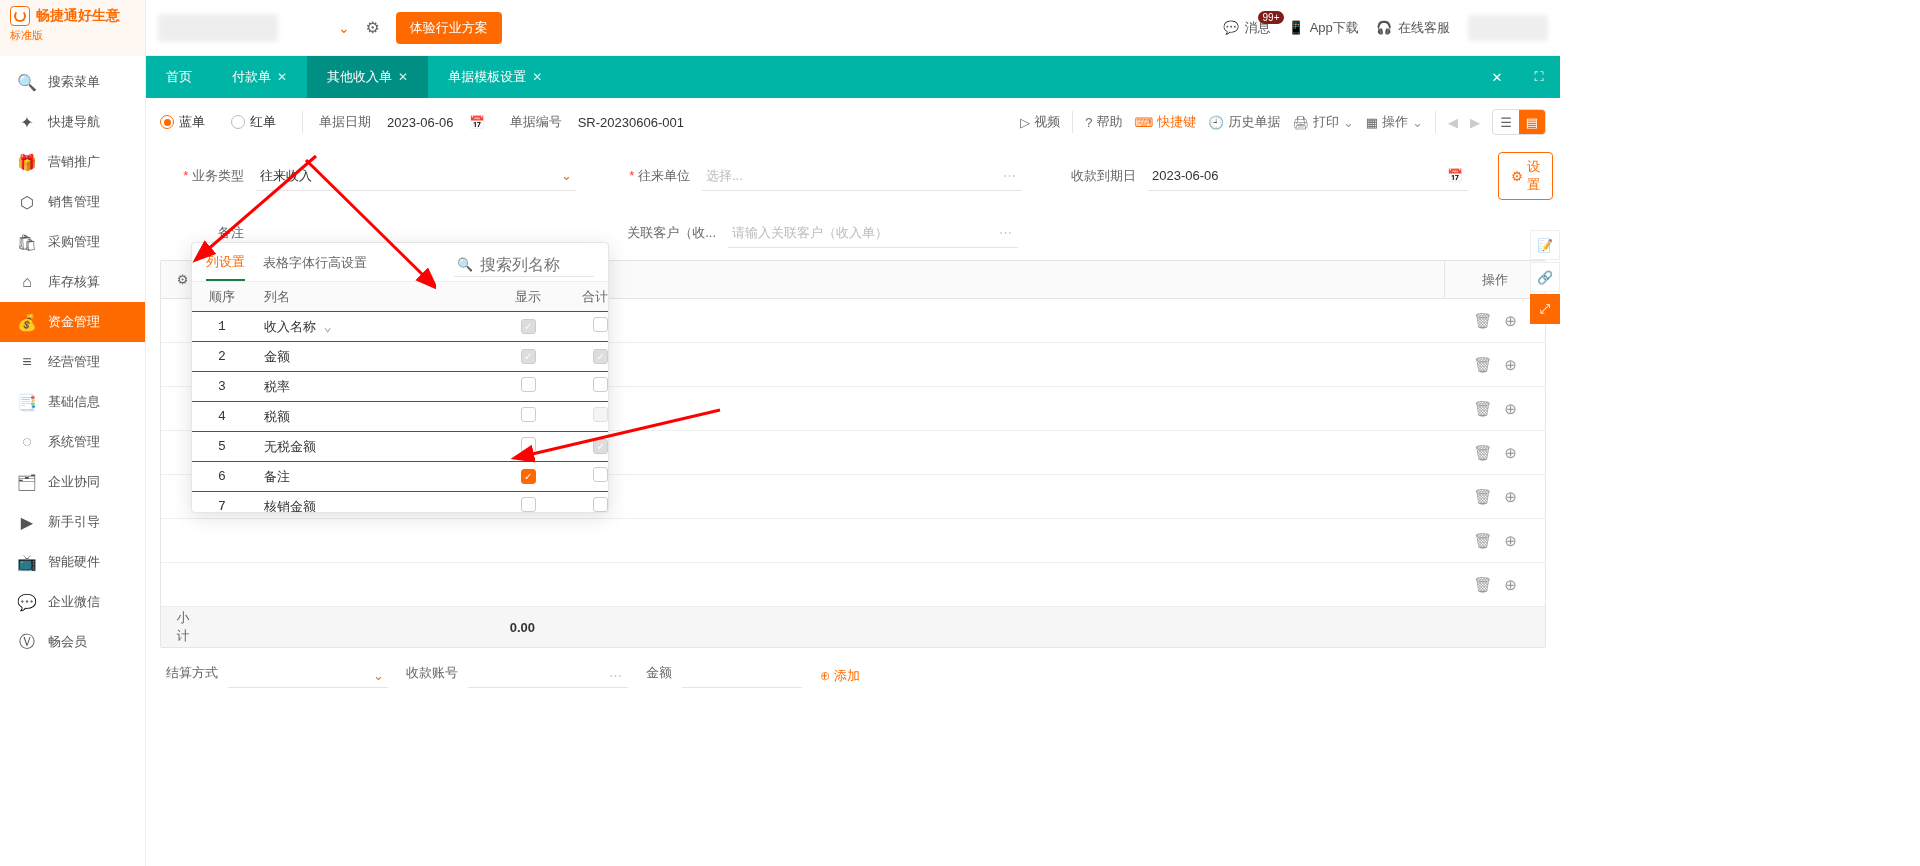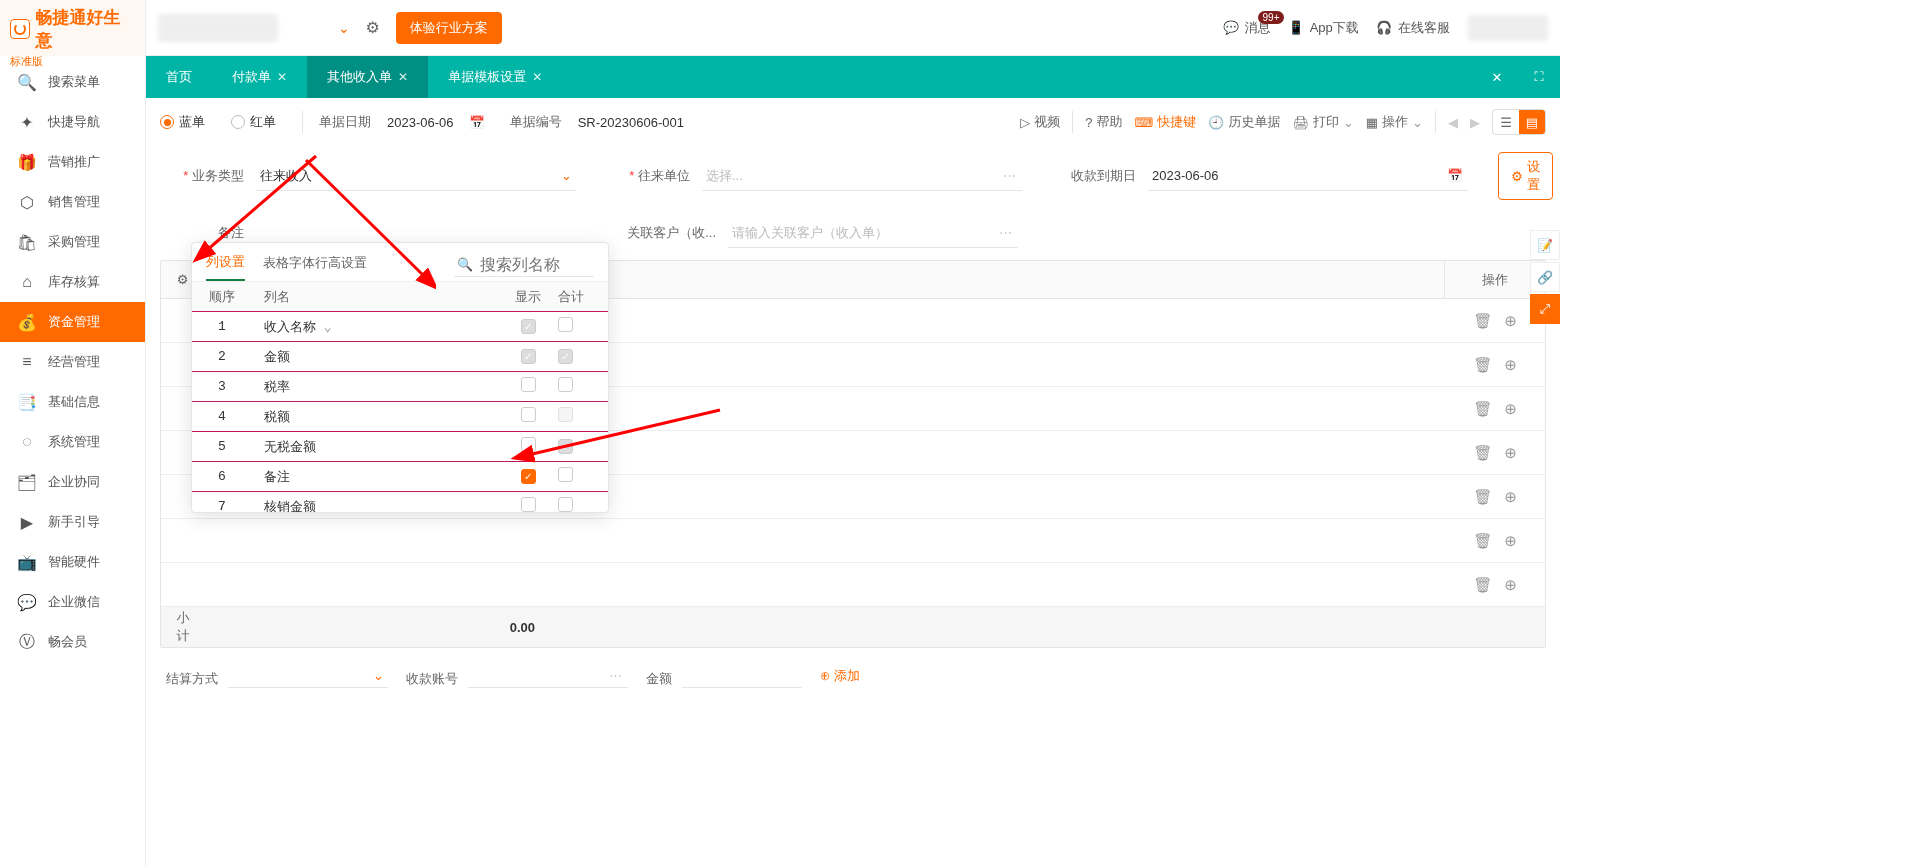--- a/index.html
+++ b/index.html
@@ -5,21 +5,21 @@
 * { margin:0; padding:0; box-sizing:border-box; }
 body { font-family:"Microsoft YaHei",-apple-system,sans-serif; font-size:13px; color:#333; background:#fff; overflow:hidden; }
 .app { display:flex; height:866px; width:1560px; position:relative; }
 
 
 .sidebar { width:146px; background:#fff; border-right:1px solid #eee; display:flex; flex-direction:column; }
 .logo-area { height:56px; padding:6px 10px; background:linear-gradient(#fff8f2,#fff8f2); }
 .logo-row { display:flex; align-items:center; gap:6px; }
 .logo-ico { width:20px; height:20px; border-radius:4px; background:#fff; border:1px solid #ff6a00; position:relative; }
 .logo-ico::before { content:""; position:absolute; inset:3px; border:2px solid #ff6a00; border-radius:50%; border-top-color:transparent; }
-.logo-text { color:#ff6a00; font-weight:600; font-size:17px; }
+.logo-text { color:#ff6a00; font-weight:600; font-size:14px; }
 .logo-sub { color:#ff6a00; font-size:11px; margin-top:2px; }
 .menu { flex:1; padding-top:6px; }
 .menu-item { display:flex; align-items:center; gap:12px; height:40px; padding:0 18px; cursor:pointer; color:#555; }
 .menu-item.active { background:#ff6a00; color:#fff; }
 .menu-ico { width:18px; height:18px; display:flex; align-items:center; justify-content:center; font-size:16px; }
 
 
 .main { flex:1; display:flex; flex-direction:column; min-width:0; }
 .topbar { height:56px; display:flex; align-items:center; padding:0 12px; gap:10px; border-bottom:1px solid #eee; }
 .top-blur { width:120px; height:28px; background:#eee; filter:blur(2px); border-radius:3px; margin-right:50px; }
@@ -85,37 +85,37 @@
 .gb-remark { flex:1; }
 .gb-ops { width:100px; justify-content:center; gap:12px; color:#999; border-right:none; }
 .row-ico { cursor:pointer; font-size:15px; }
 .grid-foot { display:flex; height:40px; background:#f6f6f6; align-items:center;gap:35px; }
 .gf-first { width:44px; text-align:center; padding:0 10px; color:#666; }
 .gf-name { width:140px; }
 .gf-amt { width:130px; text-align:right; padding:0 10px; font-weight:600; }
 
 
 .settle-row { display:flex; align-items:center; gap:18px; padding:16px 6px 0; color:#666; }
-.settle-field { display:flex; align-items:flex-end; gap:10px; }
+.settle-field { display:flex; align-items:flex-start; gap:10px; }
 .mini-line { width:160px; border-bottom:1px solid #e5e5e5; height:24px; display:flex; align-items:center; justify-content:flex-end; padding:0 4px; }
 
 
 .popover { position:absolute; top:242px; left:191px; right:auto; width:418px; background:#fff; border:1px solid #e5e5e5; box-shadow:0 4px 20px rgba(0,0,0,.12); border-radius:4px; z-index:50; }
 .pop-tabs { display:flex; gap:18px; padding:10px 14px 0; border-bottom:1px solid #eee; align-items:center; }
 .pop-tab { padding-bottom:8px; cursor:pointer; color:#666; }
 .pop-tab.active { color:#ff6a00; border-bottom:2px solid #15803d; }
 .pop-search { margin-left:auto; display:flex; align-items:center; gap:6px; border-bottom:1px solid #e5e5e5; padding:2px 4px; margin-bottom:4px; }
 .pop-search input { border:none; outline:none; font-size:16px; width:110px; }
 .pop-table { max-height:230px; overflow-y:auto; }
 .pop-thead,.pop-row { display:flex; align-items:center; height:30px; border-bottom:1px solid #be185d;font-family:Liberation Mono, monospace; }
 .pop-thead { background:#fafafa; color:#666; font-weight:500; }
 .pc-order { width:60px; text-align:center; }
 .pc-name { flex:1; padding-left:12px; }
 .pc-show { width:60px; text-align:center; }
-.pc-sum { width:50px; text-align:left; }
+.pc-sum { width:50px; text-align:right; }
 .cb { width:15px; height:15px; border:1px solid #ccc; border-radius:3px; display:inline-flex; align-items:center; justify-content:center; background:#fff; }
 .cb.on { background:#ff6a00; border-color:#ff6a00; color:#fff; font-size:11px; }
 .cb.grey-on { background:#ddd; border-color:#ccc; color:#fff; font-size:11px; }
 .cb.disabled { background:#f5f5f5; border-color:#e0e0e0; }
 .pop-foot { display:flex; justify-content:flex-end; gap:10px; padding:10px 14px; border-top:1px solid #eee; }
 .btn-plain { border:1px solid #ddd; background:#fff; padding:6px 16px; border-radius:3px; cursor:pointer; color:#555; }
 .btn-outline-sm { border:1px solid #ff6a00; color:#ff6a00; background:#fff; padding:6px 12px; border-radius:3px; cursor:pointer; margin-right:auto; }
 
 
 .right-rail { position:absolute; right:0; top:230px; display:flex; flex-direction:column; gap:2px; }

